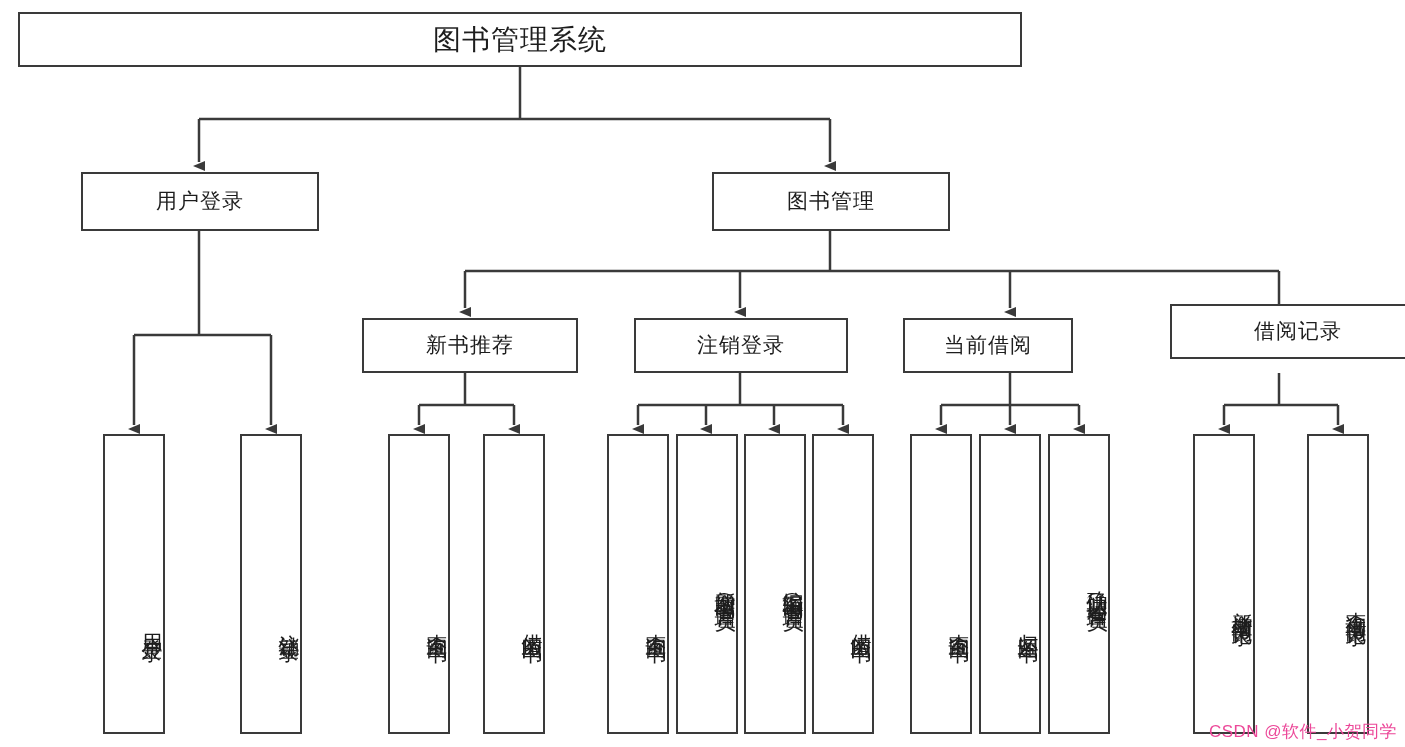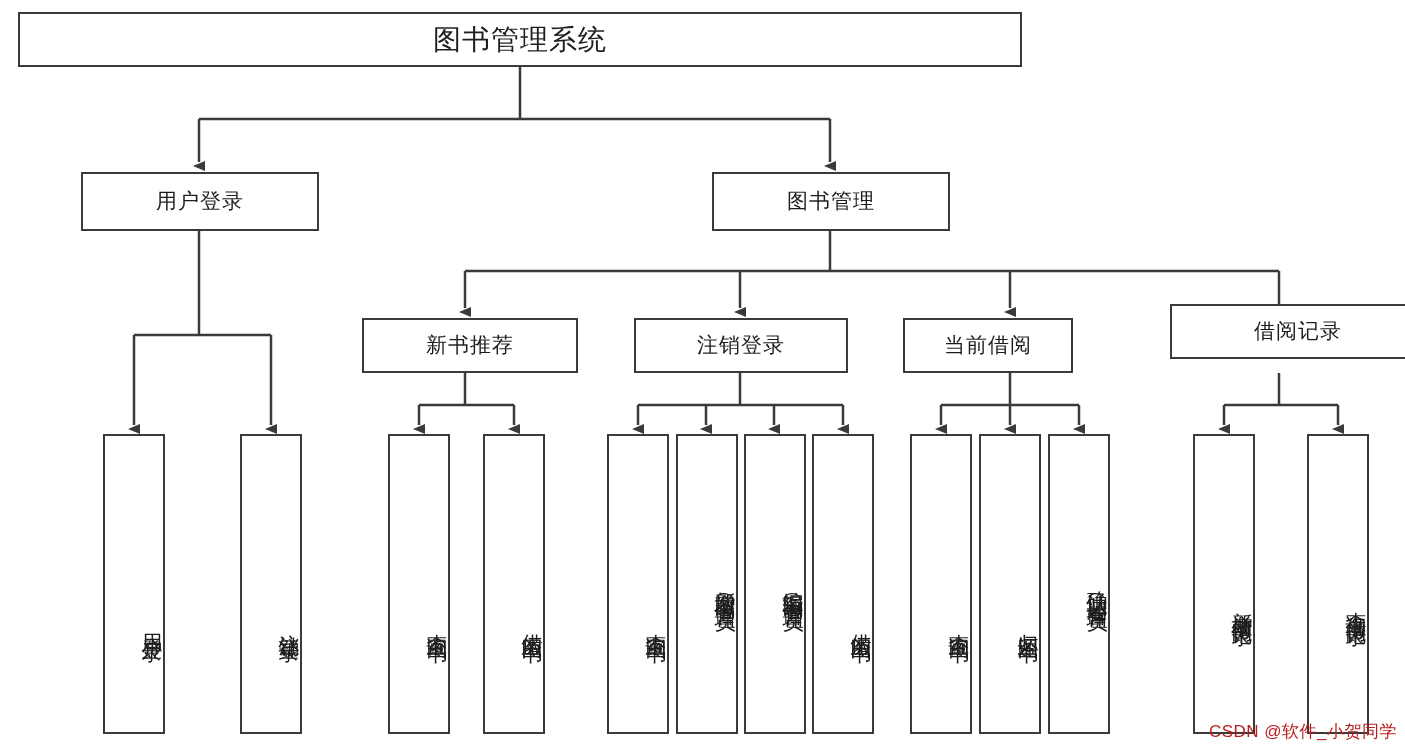--- a/index.html
+++ b/index.html
@@ -58,21 +58,21 @@
     white-space: nowrap;
   }
   .node.root {
     font-size: 28px;
   }
   #watermark {
     position: absolute;
     right: 8px;
     bottom: 4px;
     font-size: 17px;
-    color: #b91c1c;
+    color: #ec4899;
     letter-spacing: 0.5px;
     z-index: 5;
     white-space: nowrap;
   }
 </style>
 </head>
 <body>
 
 <div id="canvas">
 

